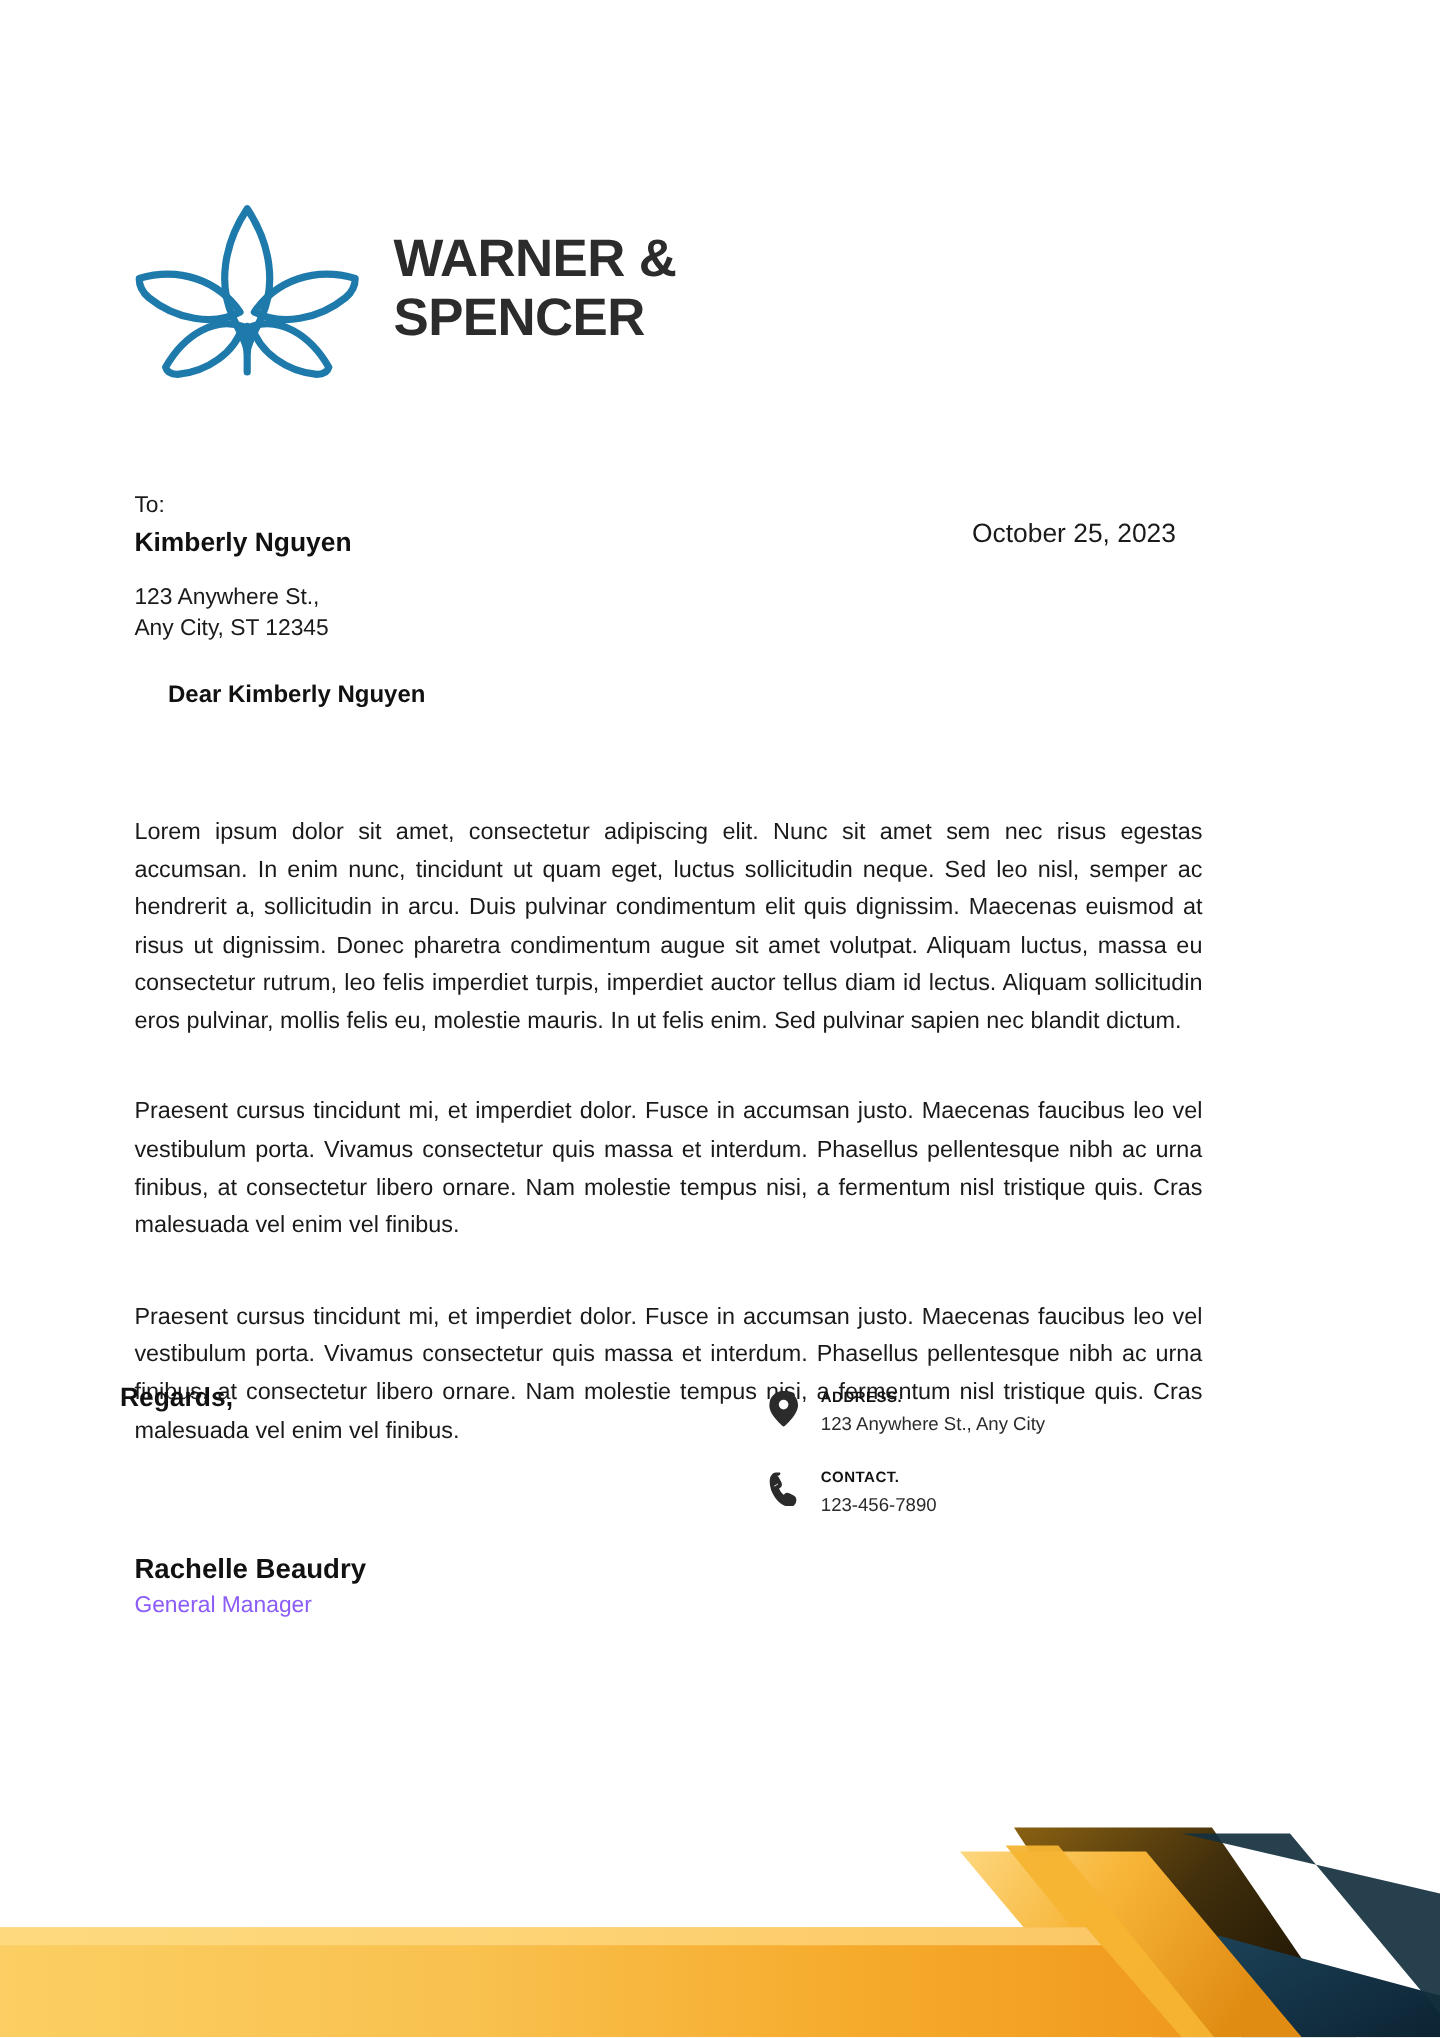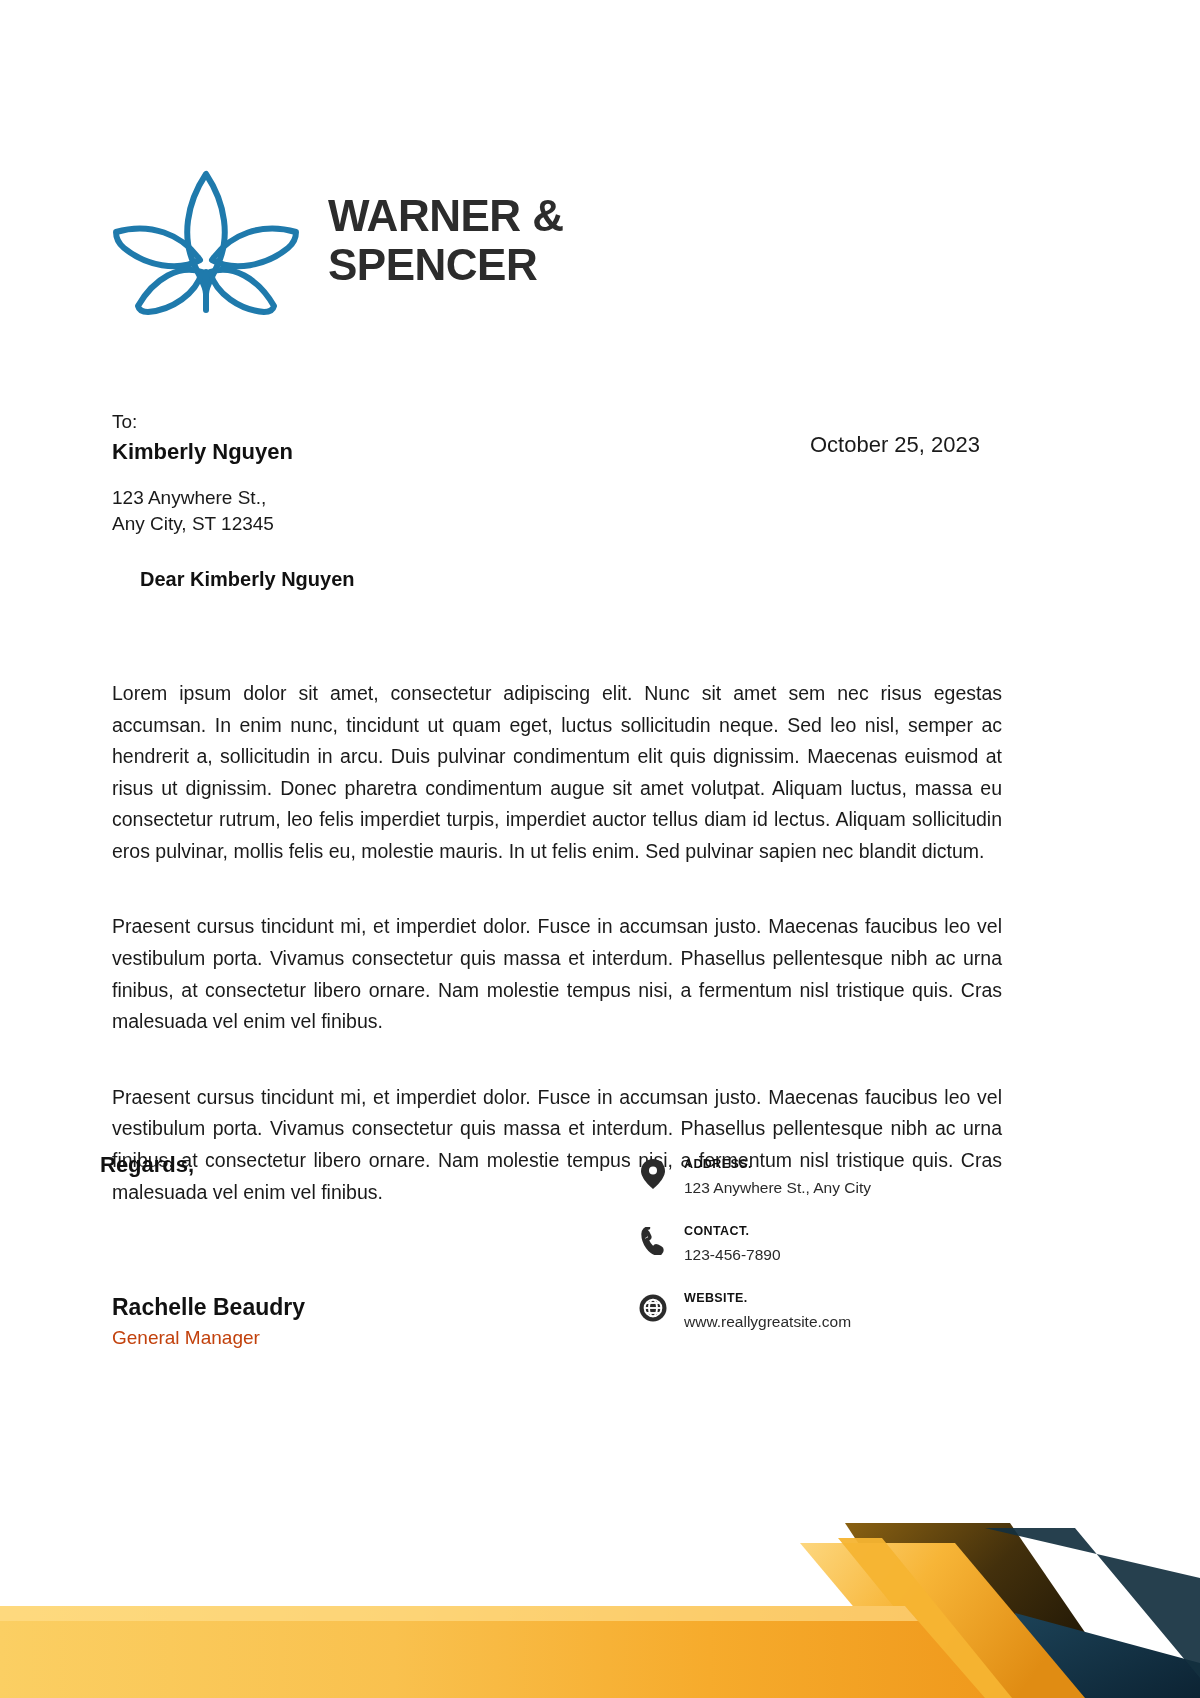--- a/index.html
+++ b/index.html
@@ -112,21 +112,21 @@
     top: 1294px;
   }
   .signature-name {
     font-size: 23px;
     font-weight: bold;
     color: #111111;
     margin-bottom: 6px;
   }
   .signature-title {
     font-size: 19px;
-    color: #c2410c;
+    color: #8b5cf6;
   }
 
   
   .contact-block {
     position: absolute;
     left: 638px;
     top: 1158px;
     display: flex;
     flex-direction: column;
     gap: 30px;
@@ -244,38 +244,20 @@
           <path d="M7.6 1 C4.5 1 2 3.6 2 7 c0 9.6 7.2 19 14.4 20 2.6 .4 4.6-1.6 4.6-4 0-1-.5-1.8-1.3-2.2 l-3.4-1.8 c-1-.5-2.2-.2-2.8 .8 l-.9 1.4 C9.8 19.5 7.2 16 6.2 12.6 l1.5-.8 c1-.6 1.4-1.8 .9-2.8 L6.9 5.6 C6.5 4.6 5.6 4 4.6 4" fill="none" stroke="#2b2b2b" stroke-width="3.4" stroke-linecap="round" stroke-linejoin="round"></path>
           <path d="M7.6 1.5 C4.8 1.5 2.6 3.9 2.6 7 c0 9.2 6.9 18.3 13.7 19.3 2.2 .3 3.9-1.3 3.9-3.3 0-.8-.4-1.4-1-1.7 l-3.3-1.7 c-.8-.4-1.8-.1-2.2 .6 l-1.2 1.9 c-4-2.2-7.2-6.6-8.4-11 l2-1.1 c.8-.4 1.1-1.4 .7-2.2 L4.9 4.4 C4.6 3.7 3.9 3.2 3.1 3.2" fill="#2b2b2b"></path>
         </svg>
       </span>
       <div class="contact-text">
         <div class="contact-label">CONTACT.</div>
         <div class="contact-value">123-456-7890</div>
       </div>
     </div>
 
-    <div class="contact-item">
-      <span class="contact-icon">
-        <svg viewBox="0 0 28 28" width="28" height="28" aria-hidden="true">
-          <circle cx="14" cy="14" r="13.5" fill="#2b2b2b"></circle>
-          <g fill="none" stroke="#ffffff" stroke-width="1.9">
-            <circle cx="14" cy="14" r="8.4"></circle>
-            <ellipse cx="14" cy="14" rx="4" ry="8.4"></ellipse>
-            <path d="M5.6 14 H22.4"></path>
-            <path d="M7 9 H21"></path>
-            <path d="M7 19 H21"></path>
-          </g>
-        </svg>
-      </span>
-      <div class="contact-text">
-        <div class="contact-label">WEBSITE.</div>
-        <div class="contact-value">www.reallygreatsite.com</div>
-      </div>
-    </div>
 
   </div>
 
   <div class="footer-ribbon">
     <svg viewBox="0 0 1200 260" width="1200" height="260" aria-hidden="true">
       <defs>
         <linearGradient id="goldBar" x1="0" y1="0" x2="1" y2="0">
           <stop offset="0%" stop-color="#fbcf63"></stop>
           <stop offset="40%" stop-color="#f9c14e"></stop>
           <stop offset="72%" stop-color="#f6ab2c"></stop>

